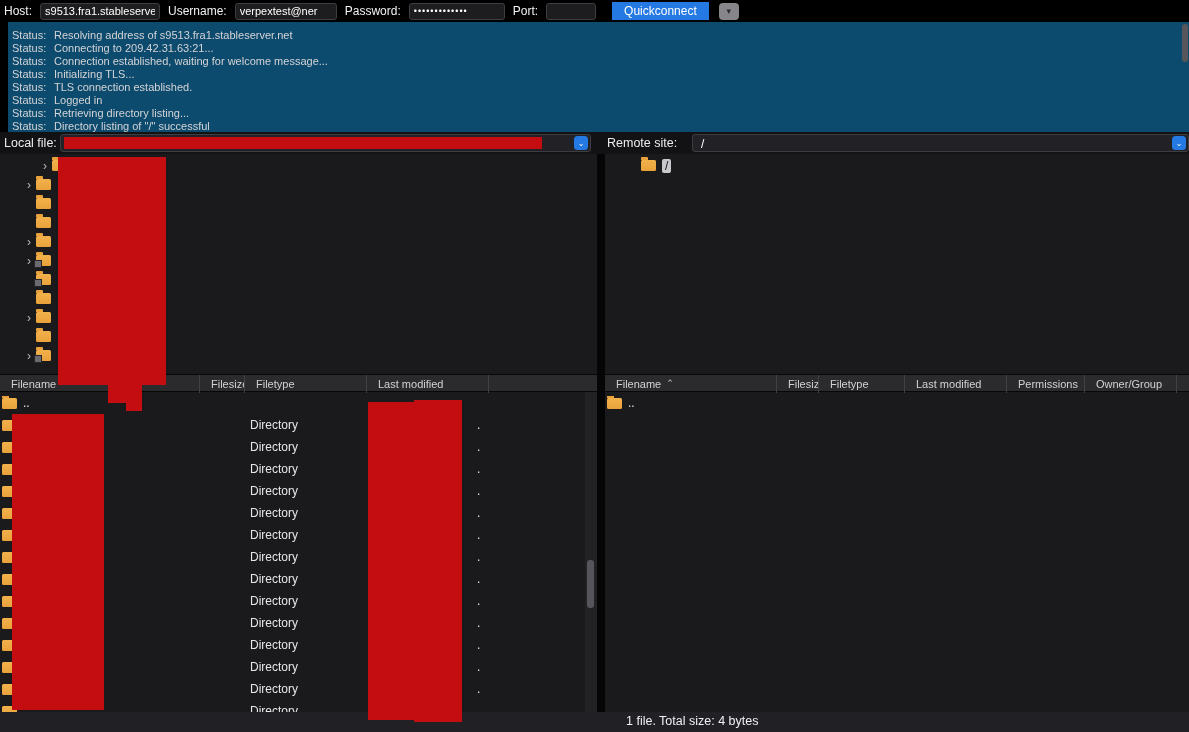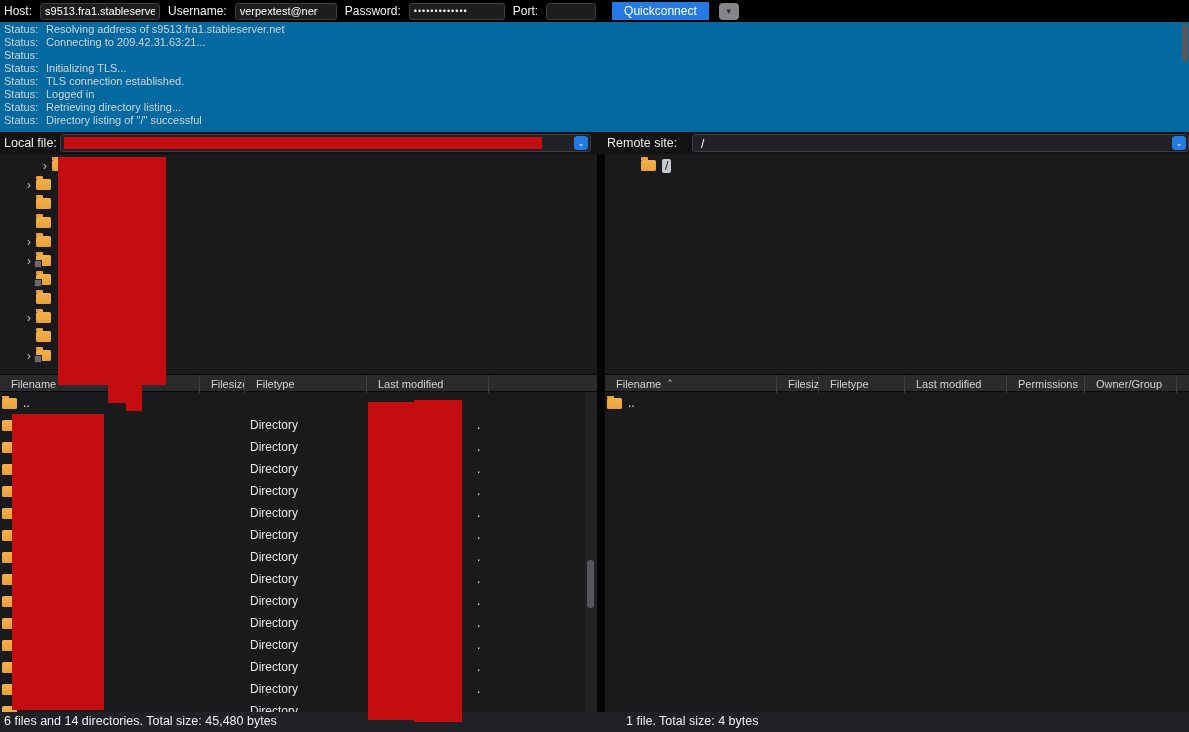--- a/index.html
+++ b/index.html
@@ -10,21 +10,21 @@
   .qc-bar{position:absolute;top:0;left:0;right:0;height:22px;display:flex;align-items:center;gap:8px;padding-left:4px;font-size:12px;color:#f2f2f4;background:#000}
   .qc-input{height:17px;background:#1d1d1f;border:1px solid #3e3e42;border-radius:3px;color:#fff;font-size:11px;padding:0 4px;font-family:"Liberation Sans",sans-serif;overflow:hidden;white-space:nowrap}
   #host-input{width:120px}
   #user-input{width:102px}
   #pass-input{width:96px;letter-spacing:1px;font-size:9px}
   #port-input{width:50px}
   .qc-btn{height:18px;background:var(--accent,#2479e2);border:none;border-radius:0;color:#fff;font-size:12px;padding:0 12px;margin-left:8px;font-family:"Liberation Sans",sans-serif;cursor:pointer}
   .qc-drop{height:17px;width:20px;background:#86868a;border:none;border-radius:4px;color:#2d2d30;font-size:9px;margin-left:2px;cursor:pointer}
 
   
-  .log{position:absolute;top:22px;left:0;right:0;height:110px;background:#0369a1;padding-top:1px;overflow:hidden}
+  .log{position:absolute;top:22px;left:8px;right:0;height:110px;background:#0c4a6e;padding-top:7px;overflow:hidden}
   .log-line{font-size:11px;line-height:13px;color:#d4d4d6;display:flex}
   .log-label{width:41px;padding-left:4px;flex:none}
   .log-text{padding-left:5px;white-space:nowrap}
   .log-scroll{position:absolute;top:2px;right:1px;width:6px;height:38px;background:#57575b;border-radius:3px}
 
   
   .site-bar{position:absolute;top:132px;left:0;right:0;height:22px;background:#121214;font-size:12.5px}
   .site-label{position:absolute;top:4px;color:#ececee}
   #local-site-label{left:4px}
   #remote-site-label{left:607px}
@@ -106,20 +106,21 @@
         <div class="log-line">
           <span class="log-label">Status:</span>
           <span class="log-text">Resolving address of s9513.fra1.stableserver.net</span>
         </div>
         <div class="log-line">
           <span class="log-label">Status:</span>
           <span class="log-text">Connecting to 209.42.31.63:21...</span>
         </div>
         <div class="log-line">
           <span class="log-label">Status:</span>
+          <span class="log-text">Connection established, waiting for welcome message...</span>
         </div>
         <div class="log-line">
           <span class="log-label">Status:</span>
           <span class="log-text">Initializing TLS...</span>
         </div>
         <div class="log-line">
           <span class="log-label">Status:</span>
           <span class="log-text">TLS connection established.</span>
         </div>
         <div class="log-line">
@@ -383,21 +384,20 @@
             <div class="cell"></div>
             <div class="cell"></div>
             <div class="cell"></div>
             <div class="cell"></div>
           </div>
         </div>
     </div>
   </div>
 
   <div class="status-bar">
-    <span class="status-left">6 files and 14 directories. Total size: 45,480 bytes</span>
     <span class="status-right">1 file. Total size: 4 bytes</span>
   </div>
 
   <div id="redact-tree-main" class="redact"></div>
   <div id="redact-tree-tail" class="redact"></div>
   <div id="redact-tree-tail2" class="redact"></div>
   <div id="redact-names" class="redact"></div>
   <div id="redact-dates-1" class="redact"></div>
   <div id="redact-dates-2" class="redact"></div>
 

